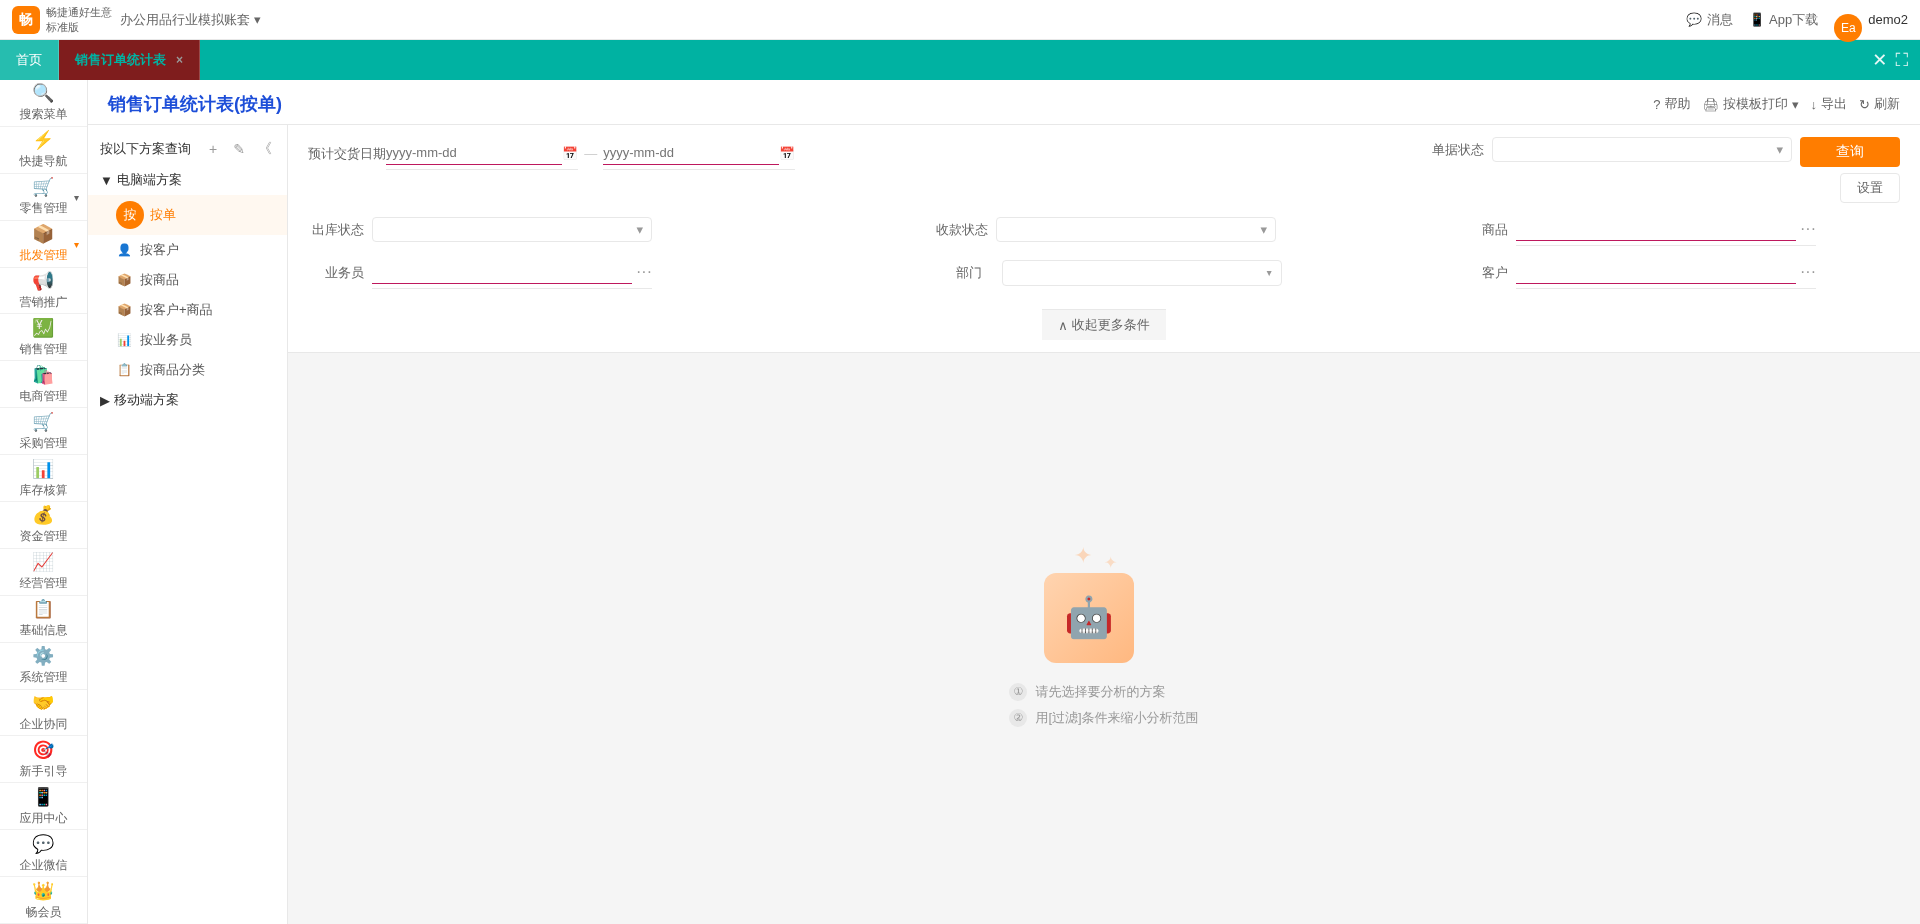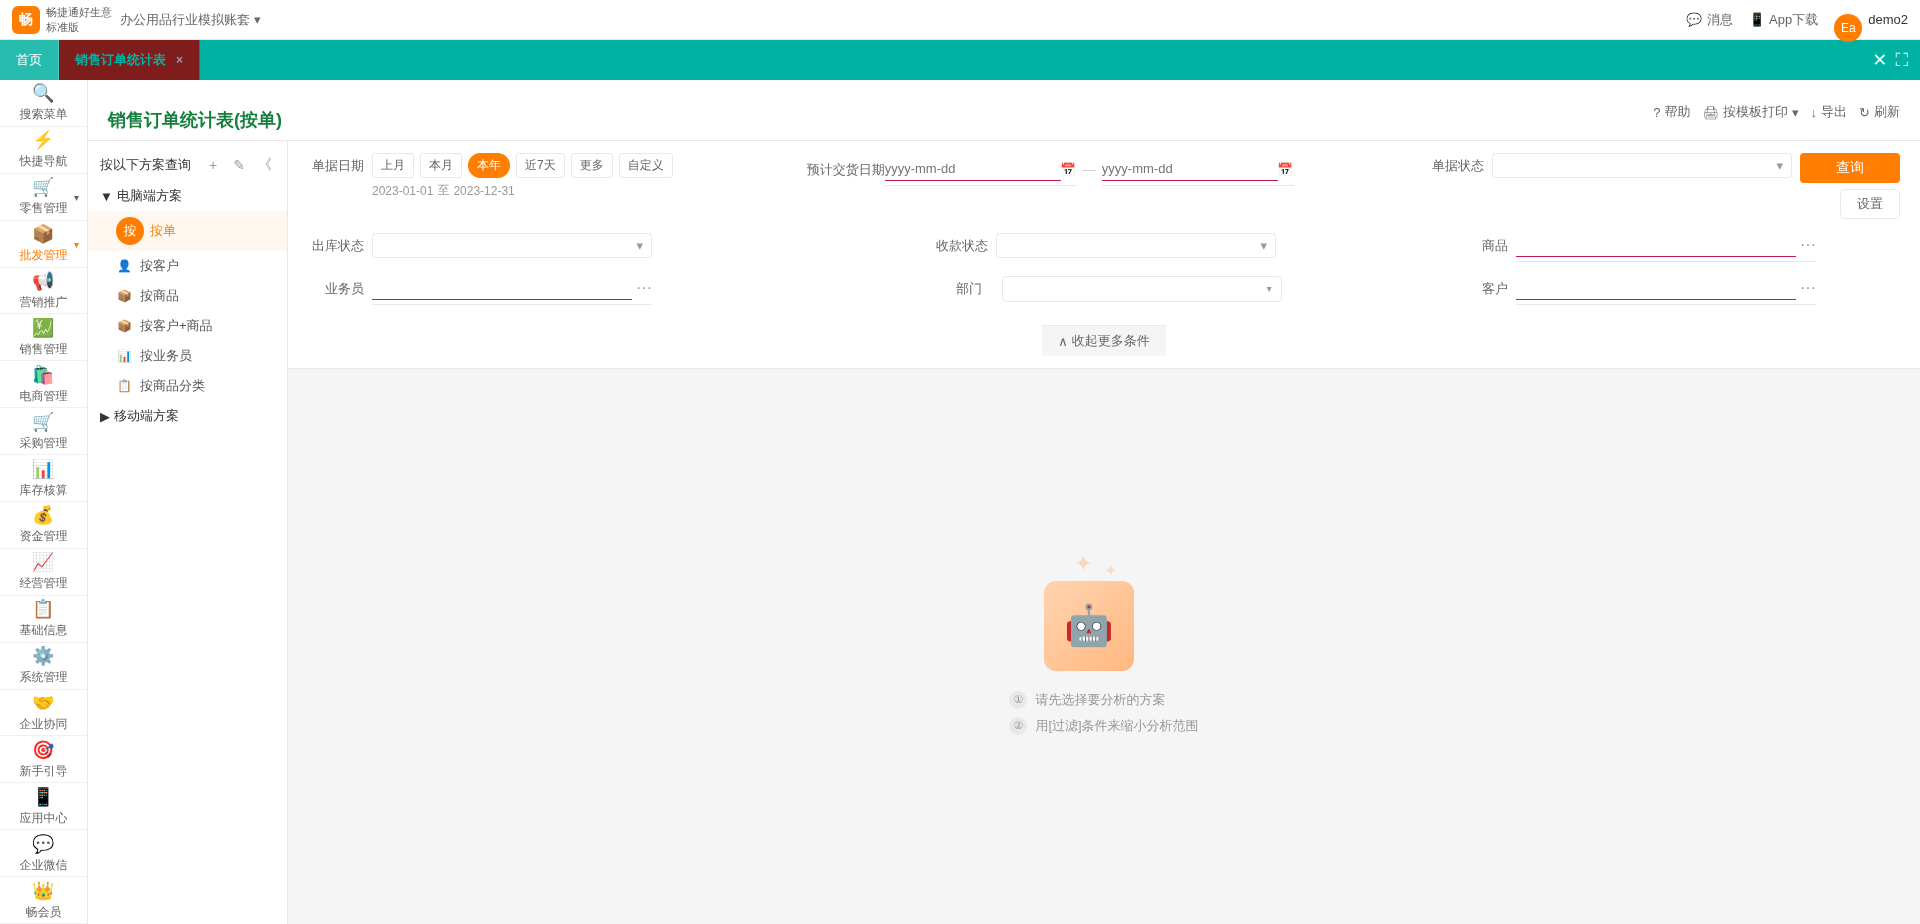--- a/index.html
+++ b/index.html
@@ -58,21 +58,21 @@
     .sidebar-item .arrow { position: absolute; right: 8px; top: 50%; transform: translateY(-50%); font-size: 10px; }
 
     
     .content-area { flex: 1; display: flex; flex-direction: column; overflow: hidden; }
 
     
     .page-header {
       display: flex; align-items: center; justify-content: space-between;
       padding: 12px 20px 8px; background: #fff; border-bottom: 1px solid #e8e8e8;
     }
-    .page-title { font-size: 18px; font-weight: bold; color: #15803d; margin-top: 16px; }
+    .page-title { font-size: 18px; font-weight: bold; color: #1d4ed8; }
     .page-actions { display: flex; align-items: center; gap: 12px; }
     .page-action { display: flex; align-items: center; gap: 4px; color: #666; font-size: 13px; cursor: pointer; }
 
     
     .page-body { display: flex; flex: 1; overflow: hidden; }
 
     
     .left-panel {
       width: 200px; background: #fff; border-right: 1px solid #e8e8e8;
       padding: 8px 0; overflow-y: auto; flex-shrink: 0;
@@ -363,38 +363,20 @@
           <span>移动端方案</span>
         </div>
       </div>
 
       <div class="right-panel">
 
         <div class="filter-area">
 
           <div style="display:flex;align-items:flex-start;gap:0;justify-content:space-between;">
 
-            <div style="display:flex;flex-direction:column;gap:4px;min-width:360px;">
-              <div style="display:flex;align-items:center;gap:8px;">
-                <span class="filter-label">单据日期</span>
-                <div class="filter-date-group">
-                  <button class="date-btn">上月</button>
-                  <button class="date-btn">本月</button>
-                  <button class="date-btn active">本年</button>
-                  <button class="date-btn">近7天</button>
-                  <button class="date-btn">更多</button>
-                  <button class="date-btn">自定义</button>
-                </div>
-              </div>
-              <div style="display:flex;align-items:center;gap:4px;padding-left:64px;font-size:12px;color:#999;">
-                <span>2023-01-01</span>
-                <span>至</span>
-                <span>2023-12-31</span>
-              </div>
-            </div>
 
             <div style="display:flex;align-items:center;gap:0;min-width:380px;">
               <span class="filter-label" style="white-space:nowrap;">预计交货日期</span>
               <div style="display:flex;align-items:center;gap:6px;flex:1;">
                 <div style="display:flex;align-items:center;border-bottom:1px solid #e8e8e8;padding:4px 0;flex:1;cursor:pointer;">
                   <input type="text" class="filter-input" style="flex: 1 1 0%; min-width: 80px;" placeholder="yyyy-mm-dd">
                   <span style="color:#ccc;">📅</span>
                 </div>
                 <span style="color:#ccc;">—</span>
                 <div style="display:flex;align-items:center;border-bottom:1px solid #e8e8e8;padding:4px 0;flex:1;cursor:pointer;">

